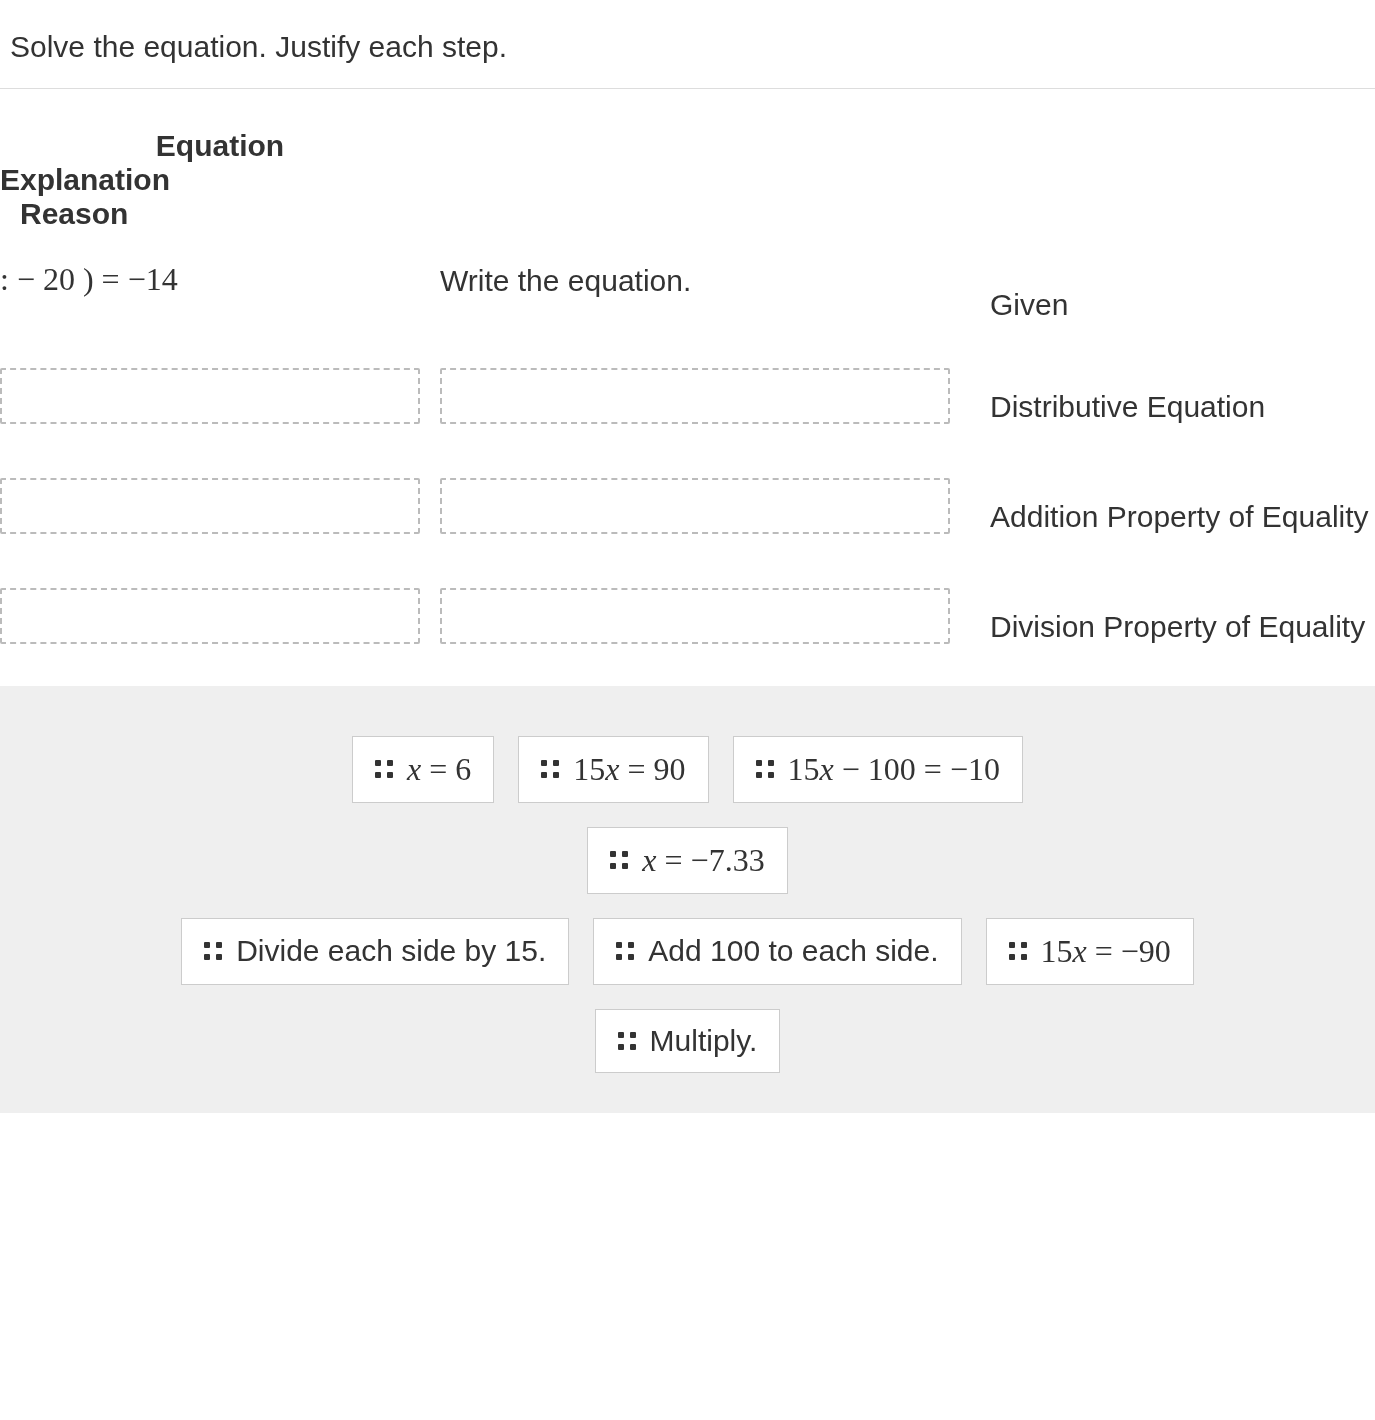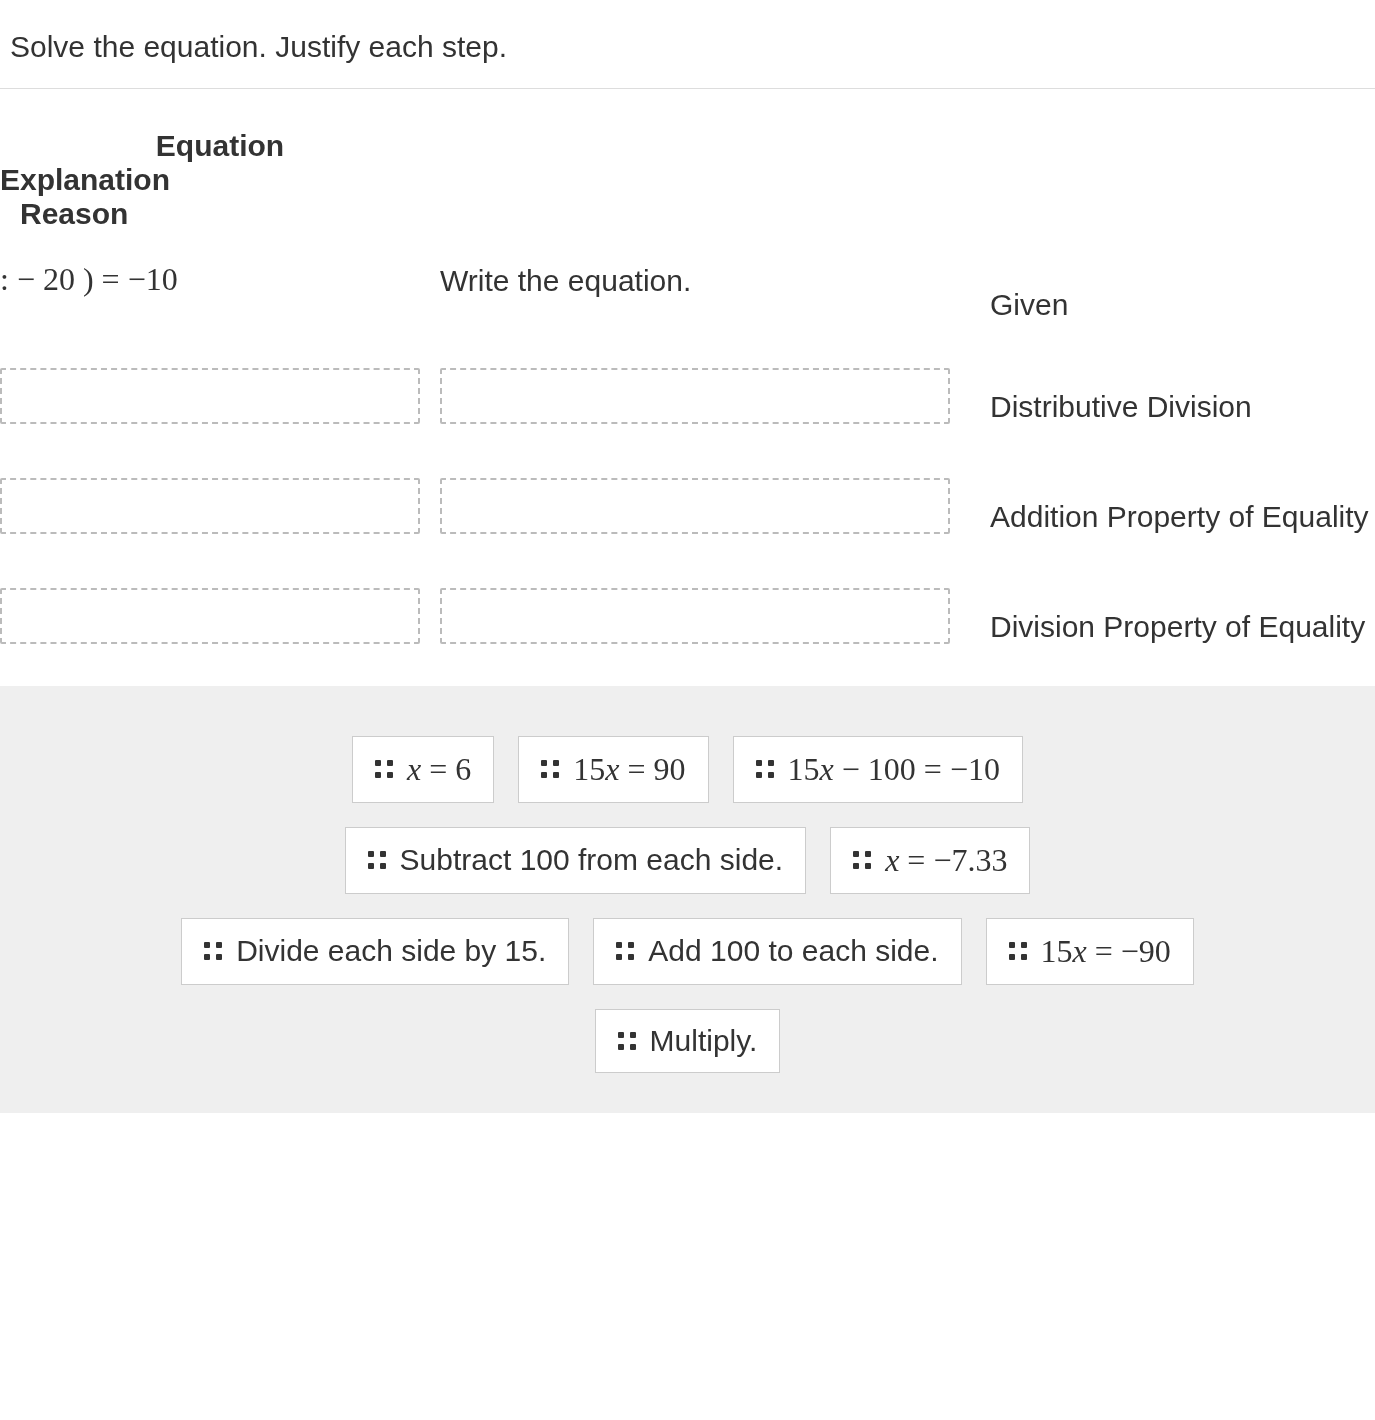--- a/index.html
+++ b/index.html
@@ -119,39 +119,39 @@
     <div class="col-explanation">
         <div class="th explanation-th">Explanation</div>
       </div>
     <div class="col-reason">
         <div class="th reason-th">Reason</div>
       </div>
   </div>
 
   <div class="row">
     <div class="col-equation">
-        <div class="equation-text math">: − 20 ) = −10</div>
+        <div class="equation-text math">: − 20 ) = −14</div>
       </div>
     <div class="col-explanation">
         <div class="explanation-text">Write the equation.</div>
       </div>
     <div class="col-reason">
         <div class="reason-text">Given</div>
       </div>
   </div>
 
   <div class="row row-dz">
     <div class="col-equation">
         <div class="dropzone eq"></div>
       </div>
     <div class="col-explanation">
         <div class="dropzone expl"></div>
       </div>
     <div class="col-reason">
-        <div class="reason-text">Distributive Division</div>
+        <div class="reason-text">Distributive Equation</div>
       </div>
   </div>
 
   <div class="row row-dz">
     <div class="col-equation">
         <div class="dropzone eq"></div>
       </div>
     <div class="col-explanation">
         <div class="dropzone expl"></div>
       </div>
@@ -219,33 +219,20 @@
         <span class="grip">
             <span class="grip-row">
               <span class="grip-dot"></span>
               <span class="grip-dot"></span>
             </span>
             <span class="grip-row">
               <span class="grip-dot"></span>
               <span class="grip-dot"></span>
             </span>
           </span>
-        <span>Subtract 100 from each side.</span>
-      </div>
-      <div class="tile">
-        <span class="grip">
-            <span class="grip-row">
-              <span class="grip-dot"></span>
-              <span class="grip-dot"></span>
-            </span>
-            <span class="grip-row">
-              <span class="grip-dot"></span>
-              <span class="grip-dot"></span>
-            </span>
-          </span>
         <span class="math"><span class="mathit">x</span> = −7.33</span>
       </div>
     </div>
     <div class="tile-row">
       <div class="tile">
         <span class="grip">
             <span class="grip-row">
               <span class="grip-dot"></span>
               <span class="grip-dot"></span>
             </span>

